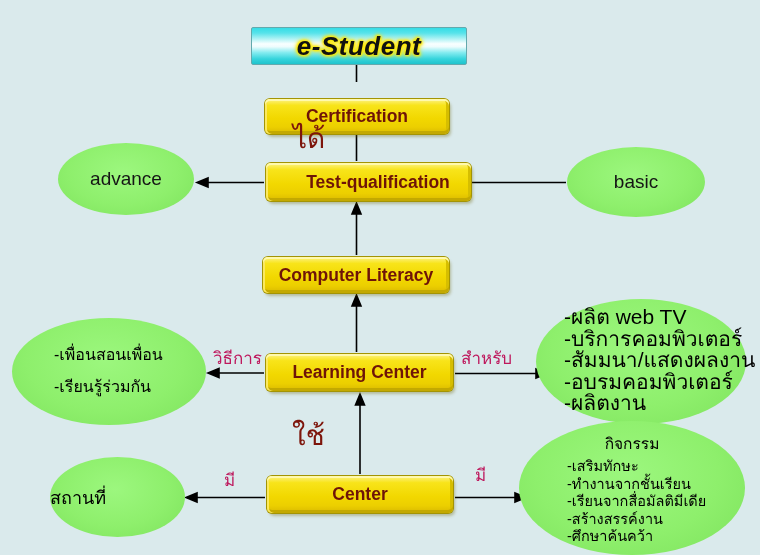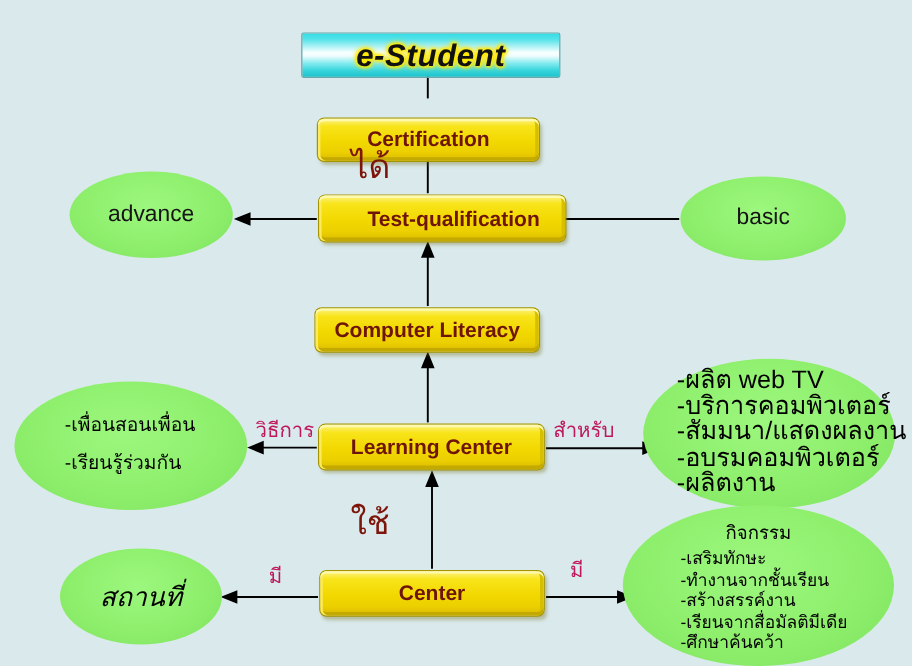--- a/index.html
+++ b/index.html
@@ -45,21 +45,21 @@
     position:absolute;border-radius:50%;
     background:radial-gradient(ellipse at 48% 40%,#9cf77e 0%,#8eef6c 55%,#7de25c 100%);
     color:#000;
   }
   .e-adv {left:58px; top:143px;width:136px;height:72px;display:flex;align-items:center;justify-content:center;font-size:19px;color:#151515;}
   .e-bas {left:567px;top:147px;width:138px;height:70px;display:flex;align-items:center;justify-content:center;font-size:19px;color:#151515;}
   .e-meth{left:12px; top:318px;width:194px;height:107px;}
   .e-meth .lines{padding:21px 0 0 42px;font-size:16px;line-height:32px;}
   .e-serv{left:536px;top:299px;width:210px;height:125px;}
   .e-serv .lines{padding:7px 0 0 28px;font-size:21px;line-height:21.5px;}
-  .e-place{left:50px;top:457px;width:135px;height:80px;display:flex;align-items:center;justify-content:center;font-size:22px;font-style:italic;}
+  .e-place{left:50px;top:457px;width:135px;height:80px;display:flex;align-items:center;justify-content:flex-start;font-size:18px;}
   .e-act {left:519px;top:421px;width:226px;height:134px;}
   .e-act .hdr{margin-top:10px;text-align:center;font-weight:normal;font-size:15.5px;}
   .e-act .lines{padding:2px 0 0 48px;font-size:14.5px;line-height:17.5px;}
   .line{white-space:nowrap;}
 
   
   .redlab{position:absolute;color:#7d150b;font-size:28px;line-height:30px;}
   .l-dai{left:293px;top:124px;}
   .l-chai{left:292px;top:421px;}
   .blklab{position:absolute;color:#be185d;font-size:17px;}
@@ -168,22 +168,22 @@
 
   <div class="gell e-place">
     <span>สถานที่</span>
   </div>
 
   <div class="gell e-act">
     <div class="hdr">กิจกรรม</div>
     <div class="lines">
       <div class="line">-เสริมทักษะ</div>
       <div class="line">-ทำงานจากชั้นเรียน</div>
+      <div class="line">-เรียนจากสื่อมัลติมีเดีย</div>
       <div class="line">-สร้างสรรค์งาน</div>
-      <div class="line">-เรียนจากสื่อมัลติมีเดีย</div>
       <div class="line">-ศึกษาค้นคว้า</div>
     </div>
   </div>
 
   <div class="redlab l-dai">ได้</div>
   <div class="redlab l-chai">ใช้</div>
   <div class="blklab l-method">วิธีการ</div>
   <div class="blklab l-for">สำหรับ</div>
   <div class="blklab l-mee-left">มี</div>
   <div class="blklab l-mee-right">มี</div>

